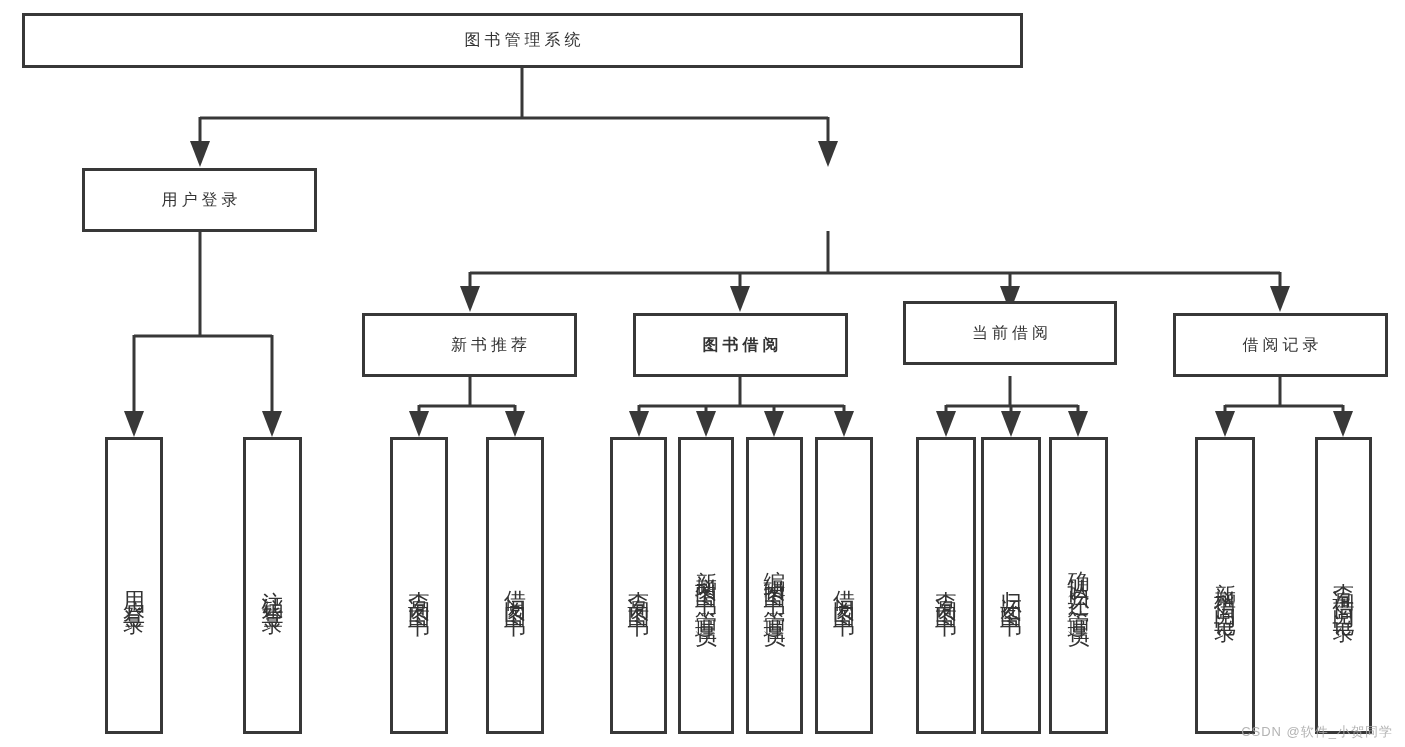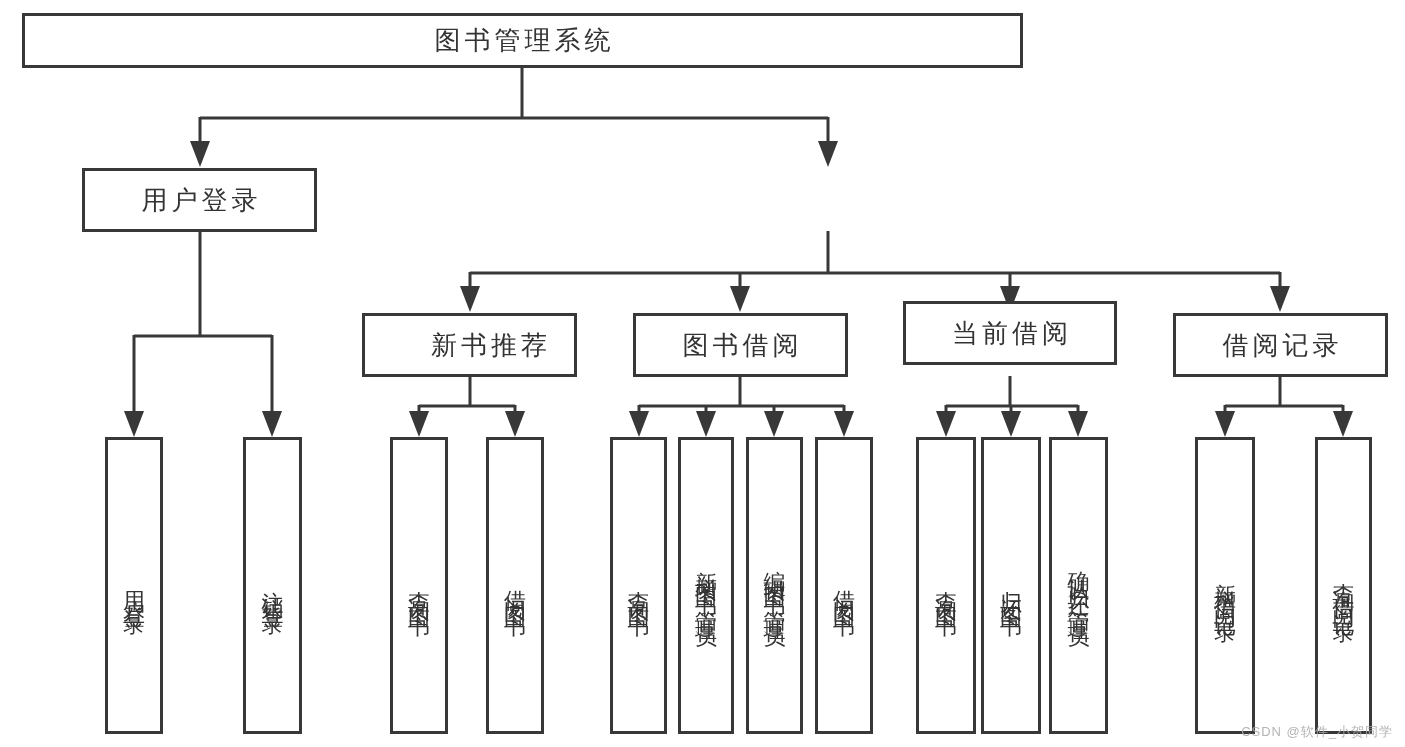--- a/index.html
+++ b/index.html
@@ -7,21 +7,21 @@
     position:relative;width:1405px;height:747px;background:#ffffff;
     font-family:"Liberation Sans",sans-serif;overflow:hidden;
   }
   #connectors{position:absolute;left:0;top:0;z-index:1;}
   .node{
     position:absolute;box-sizing:border-box;background:#ffffff;
     border:3px solid #383838;color:#333333;
     display:flex;align-items:center;justify-content:center;
     z-index:2;text-align:center;
   }
-  .h-label{font-size:26px;letter-spacing:4px;text-indent:4px;white-space:nowrap;}
+  .h-label{font-size:16px;letter-spacing:4px;text-indent:4px;white-space:nowrap;}
   .v-label{
     writing-mode:vertical-rl;text-orientation:mixed;
     font-size:22px;letter-spacing:8px;line-height:1;
     padding-top:6px;
   }
   .watermark{
     position:absolute;right:12px;bottom:6px;z-index:5;
     color:rgba(172,172,172,0.9);font-size:13px;letter-spacing:1px;
     white-space:nowrap;
   }
@@ -65,21 +65,21 @@
     <path d="M1280 376 V406 M1225 406 H1343 M1225 405 V413 M1343 405 V413" stroke="#383838" stroke-width="3" fill="none"></path>
     <polygon points="1215,411 1235,411 1225,437" fill="#383838"></polygon>
     <polygon points="1333,411 1353,411 1343,437" fill="#383838"></polygon>
   </svg>
 
   <div class="node h-label" style="left:22px;top:13px;width:1001px;height:55px;">图书管理系统</div>
 
   <div class="node h-label" style="left:82px;top:168px;width:235px;height:64px;">用户登录</div>
 
   <div class="node h-label" style="left:362px;top:313px;width:215px;height:64px;padding-left:39px;">新书推荐</div>
-  <div class="node h-label" style="left:633px;top:313px;width:215px;height:64px;">图书借阅</div>
+  <div class="node h-label" style="left:633px;top:313px;width:215px;height:64px;font-weight:bold;">图书借阅</div>
   <div class="node h-label" style="left:903px;top:301px;width:214px;height:64px;">当前借阅</div>
   <div class="node h-label" style="left:1173px;top:313px;width:215px;height:64px;">借阅记录</div>
 
   <div class="node v-label" style="left:105px;top:437px;width:58px;height:297px;">用户登录</div>
   <div class="node v-label" style="left:243px;top:437px;width:59px;height:297px;">注销登录</div>
 
   <div class="node v-label" style="left:390px;top:437px;width:58px;height:297px;">查询图书</div>
   <div class="node v-label" style="left:486px;top:437px;width:58px;height:297px;">借阅图书</div>
 
   <div class="node v-label" style="left:610px;top:437px;width:57px;height:297px;">查询图书</div>

